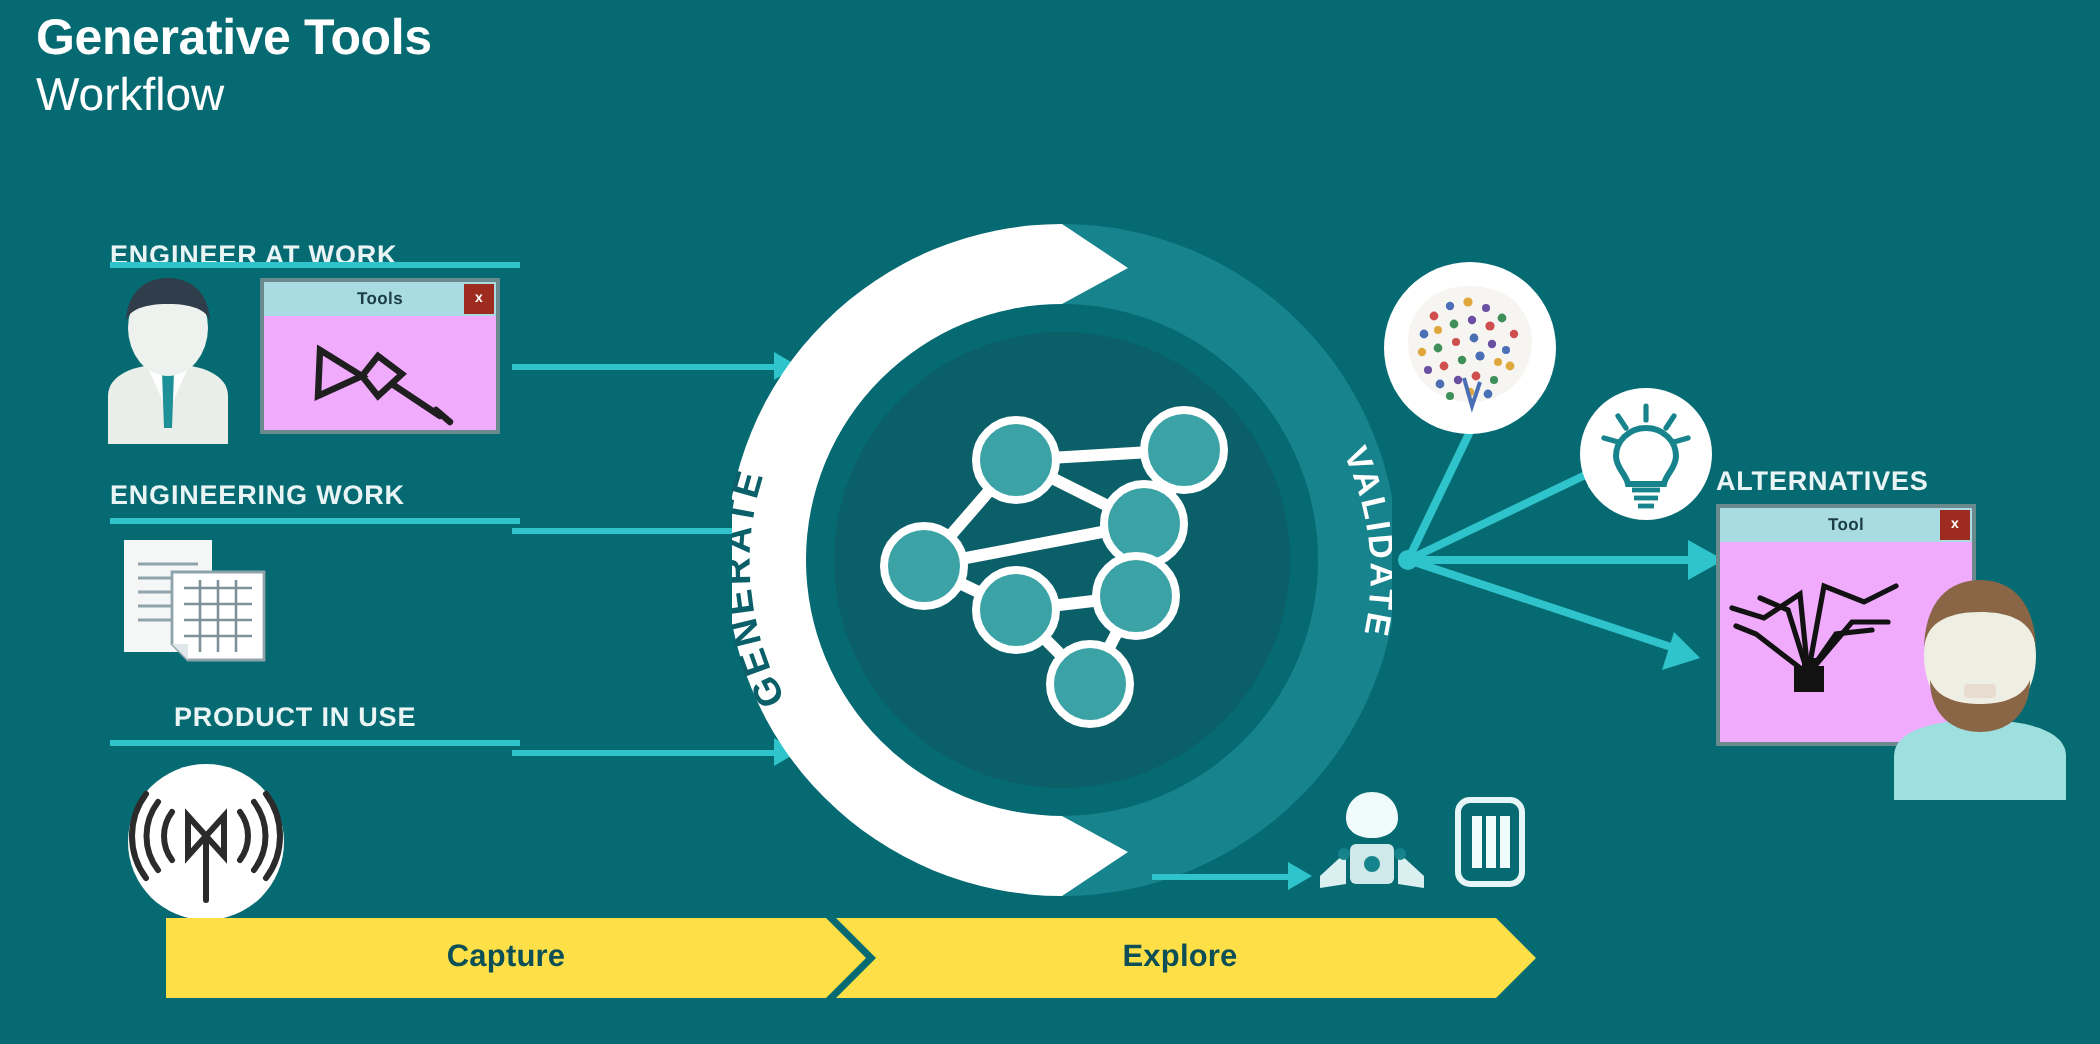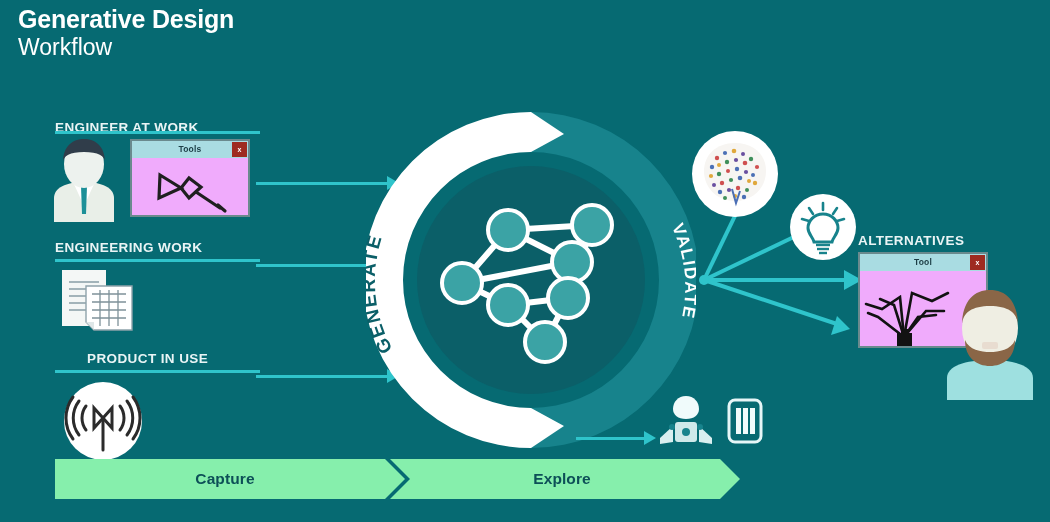--- a/index.html
+++ b/index.html
@@ -38,37 +38,37 @@
     line-height:17px;letter-spacing:0.2px;
   }
   .win-close{
     position:absolute;right:1px;top:1px;width:15px;height:15px;background:#9e2b20;
     color:#fff;font-size:7px;line-height:15px;text-align:center;font-weight:bold;
   }
 
   
   #process-bar{left:55px;top:459px;width:965px;height:40px;}
   .stage-seg{
-    position:absolute;top:0;height:40px;background:#86efac;
-    display:flex;align-items:center;justify-content:center;
+    position:absolute;top:0;height:40px;background:#fde047;
+    display:flex;align-items:center;justify-content:center;margin-left:28px;
   }
   .stage-label{
     color:#0d4f57;font-size:15.5px;font-weight:bold;letter-spacing:0.1px;
   }
 
   
   .circle-badge{border-radius:50%;background:#ffffff;}
 </style>
 </head>
 <body>
 
 <div id="stage">
 
   <div class="abs" id="title-block">
-    <div id="title-main">Generative Design</div>
+    <div id="title-main">Generative Tools</div>
     <div id="title-sub">Workflow</div>
   </div>
 
   <div class="abs" style="left:55px;top:120px;">
     <div class="src-label">ENGINEER AT WORK</div>
   </div>
   <div class="abs src-rule" style="left:55px;top:131px;width:205px;"></div>
 
   <svg class="abs" style="left:44px;top:136px;" width="80" height="86" viewBox="0 0 80 86">
     <path d="M10 86 L10 62 C10 52 22 46 40 46 C58 46 70 52 70 62 L70 86 Z" fill="#e9efe8"></path>
@@ -284,21 +284,21 @@
         <line x1="27" y1="55" x2="39" y2="55"></line>
         <line x1="29" y1="59" x2="37" y2="59"></line>
       </g>
     </svg>
   </div>
 
   <div class="abs" style="left:858px;top:233px;">
     <div class="src-label">ALTERNATIVES</div>
   </div>
 
-  <div class="abs win" style="left:858px;top:252px;width:130px;height:96px;">
+  <div class="abs win" style="left:858px;top:252px;width:130px;height:121px;">
     <div class="win-bar">
       <div class="win-title">Tool</div>
       <div class="win-close">x</div>
     </div>
     <svg width="126" height="76" viewBox="0 0 126 76">
       <g stroke="#121212" stroke-width="2.6" fill="none" stroke-linecap="round">
         <path d="M44 66 L40 26 L22 38 L6 33"></path>
         <path d="M44 66 L52 22 L72 30 L88 22"></path>
         <path d="M44 66 L18 46 L8 42"></path>
         <path d="M44 66 L66 40 L84 40"></path>

